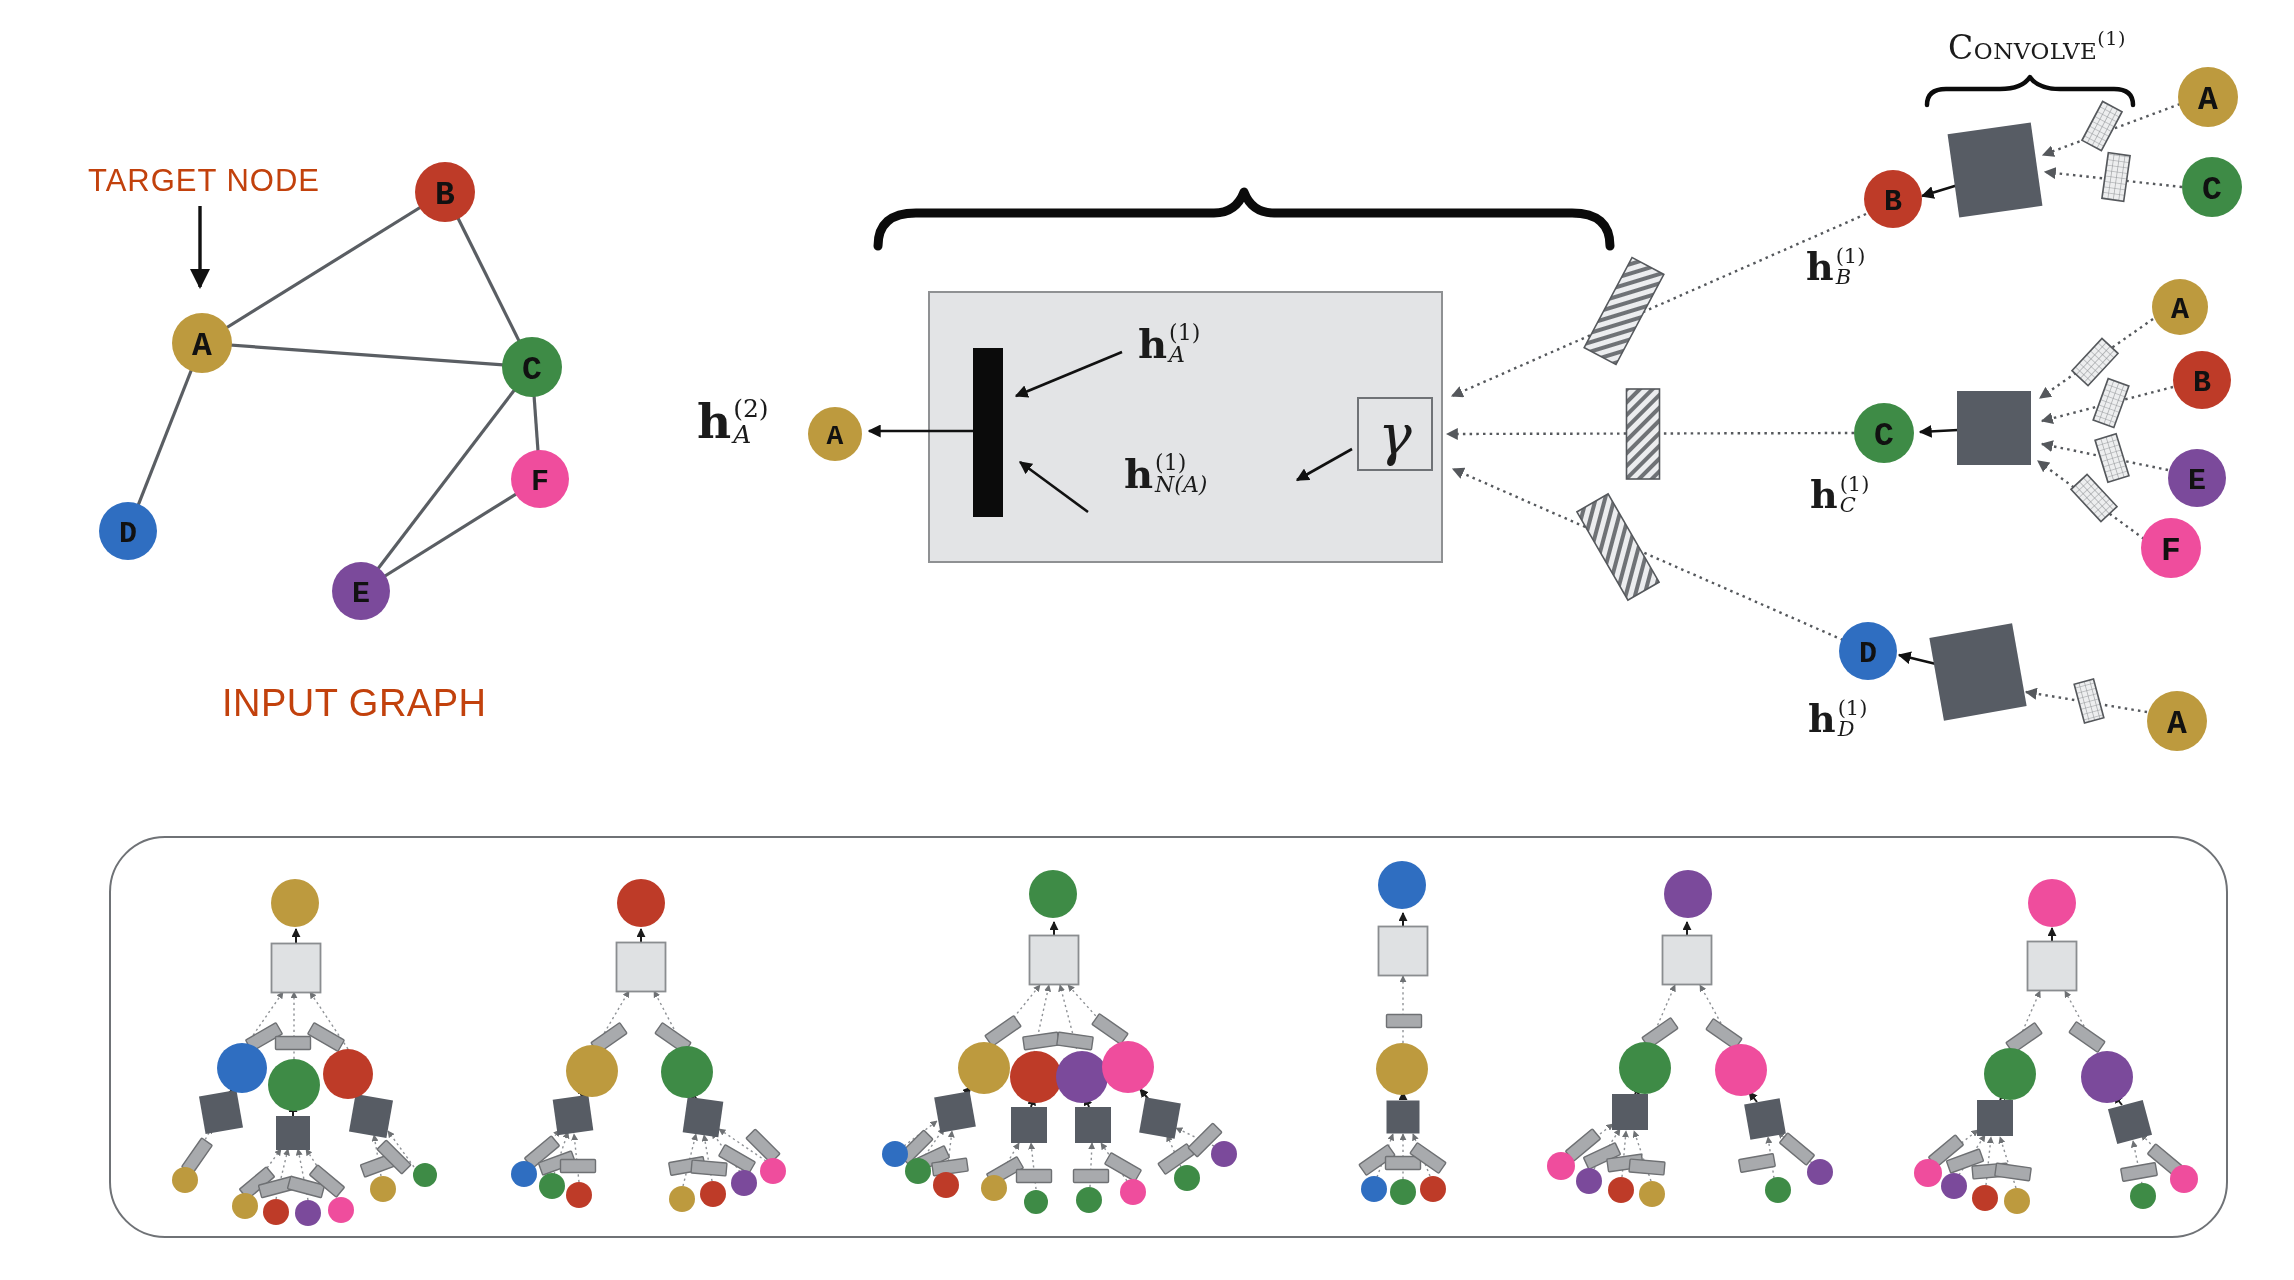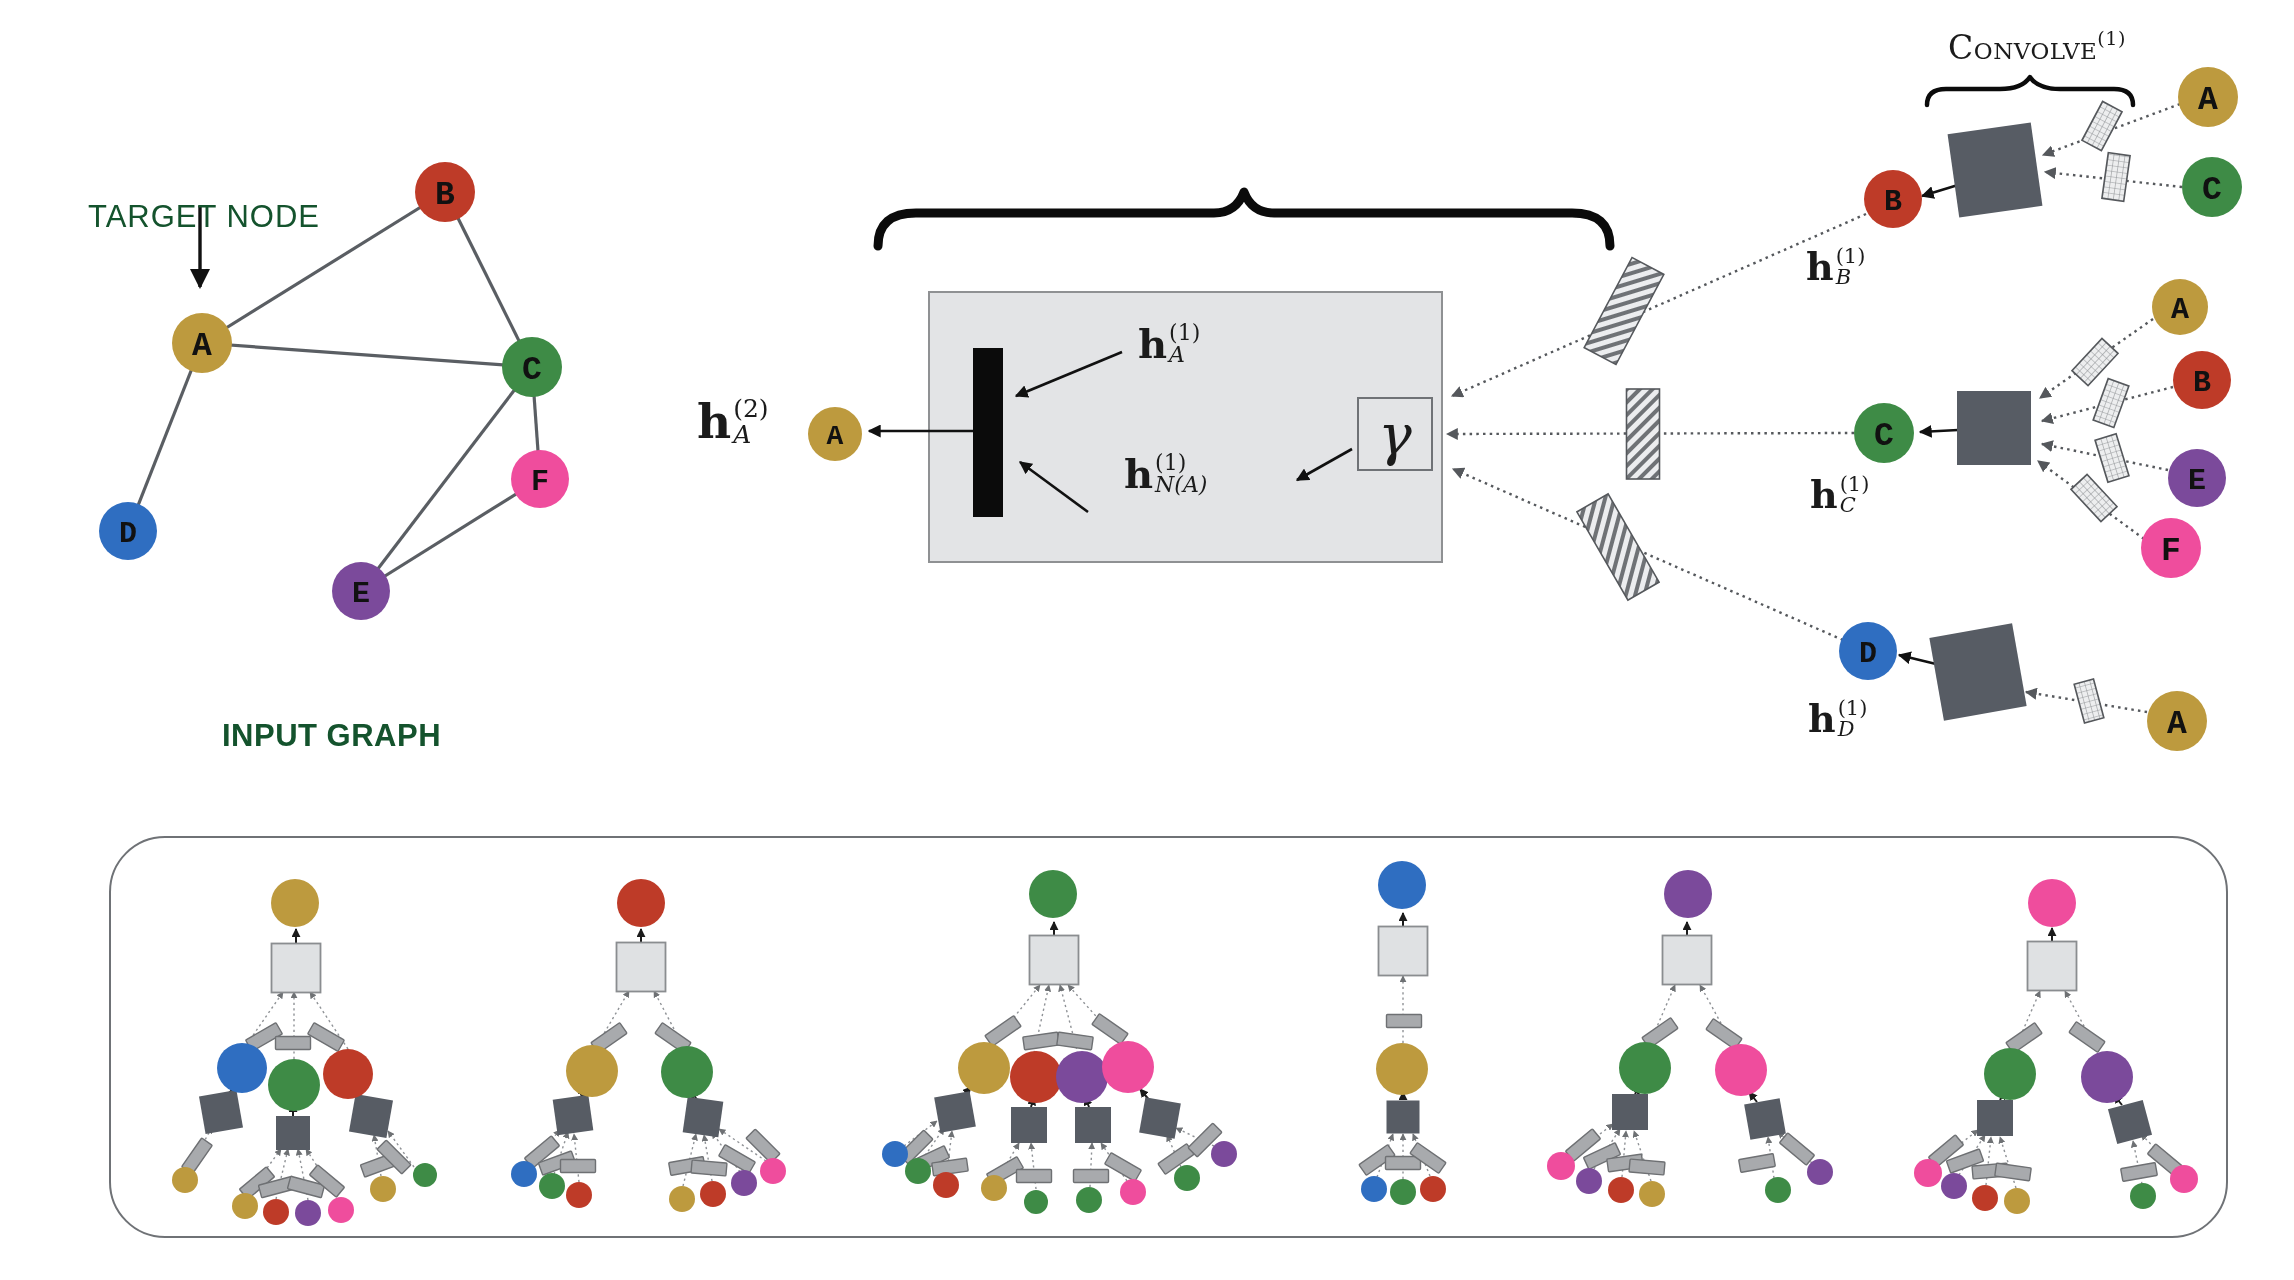--- a/index.html
+++ b/index.html
@@ -1,21 +1,21 @@
 <!DOCTYPE html>
 <html><head>
 <meta charset="utf-8">
 <style>
   html,body{margin:0;padding:0;background:#ffffff;}
   .stage{position:relative;width:2294px;height:1280px;background:#fff;overflow:hidden;
          font-family:"Liberation Sans",sans-serif;}
   svg.fig{position:absolute;left:0;top:0;}
-  .lab{position:absolute;color:#14532d;margin-top:36px;}
+  .lab{position:absolute;color:#c2410c;}
   .caps{font-family:"Liberation Sans",sans-serif;font-weight:400;font-size:31px;letter-spacing:1px;}
-  .capt{font-family:"Liberation Sans",sans-serif;font-weight:700;font-size:31px;letter-spacing:0.5px;}
+  .capt{font-family:"Liberation Sans",sans-serif;font-weight:400;font-size:38px;letter-spacing:0.5px;}
   .title-wrap{position:absolute;text-align:center;}
   .sc{font-family:"DejaVu Serif",serif;font-variant:small-caps;color:#1b1b1b;}
   .t2{font-size:47px;letter-spacing:1px;}
   .t1{font-size:33px;letter-spacing:0.5px;}
   .sc sup{font-variant:normal;font-size:58%;position:relative;top:-2px;}
   .subtitle{font-family:"Liberation Sans",sans-serif;color:#6d7075;font-size:35px;}
   
   .hl{position:absolute;display:flex;align-items:center;color:#1b1b1b;}
   .hl .b{font-family:"DejaVu Serif",serif;font-weight:700;line-height:1;}
   .hl .stack{display:flex;flex-direction:column;line-height:1.02;margin-left:2px;

